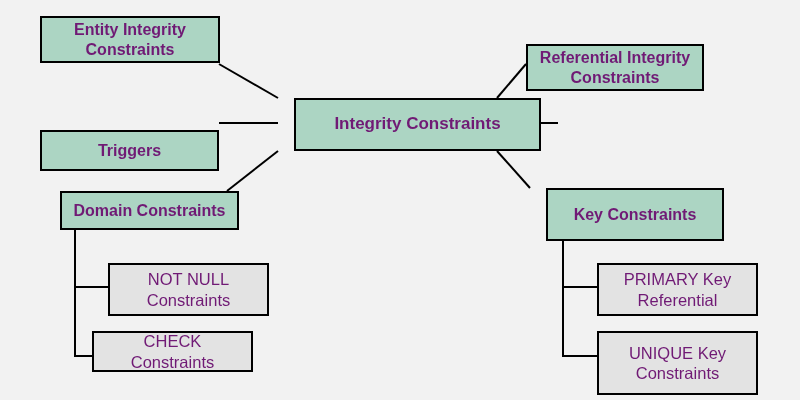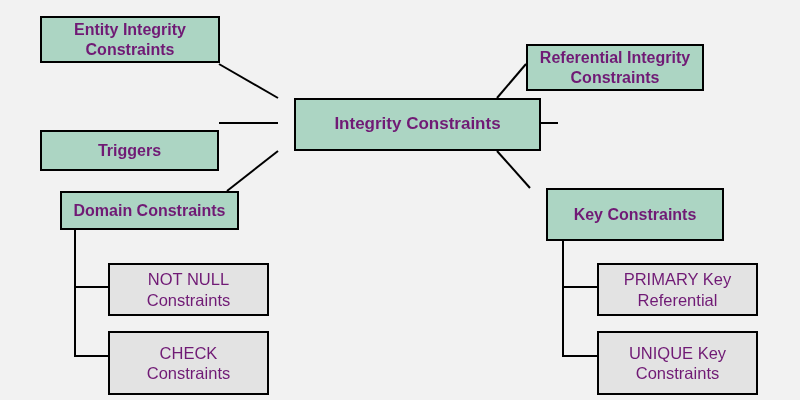--- a/index.html
+++ b/index.html
@@ -110,21 +110,21 @@
 
   <div class="node green" style="left:530px; top:188px; width:178px; height:53px;margin-left:16px;">
     <span class="label">Key Constraints</span>
   </div>
 
   <div class="node gray" style="left:108px; top:263px; width:161px; height:53px;">
     <span class="label">NOT NULL
 Constraints</span>
   </div>
 
-  <div class="node gray" style="left:108px; top:331px; width:161px; height:64px;">
+  <div class="node gray" style="left:92px; top:331px; width:161px; height:41px;">
     <span class="label">CHECK
 Constraints</span>
   </div>
 
   <div class="node gray" style="left:597px; top:263px; width:161px; height:53px;">
     <span class="label">PRIMARY Key
 Referential</span>
   </div>
 
   <div class="node gray" style="left:597px; top:331px; width:161px; height:64px;">

